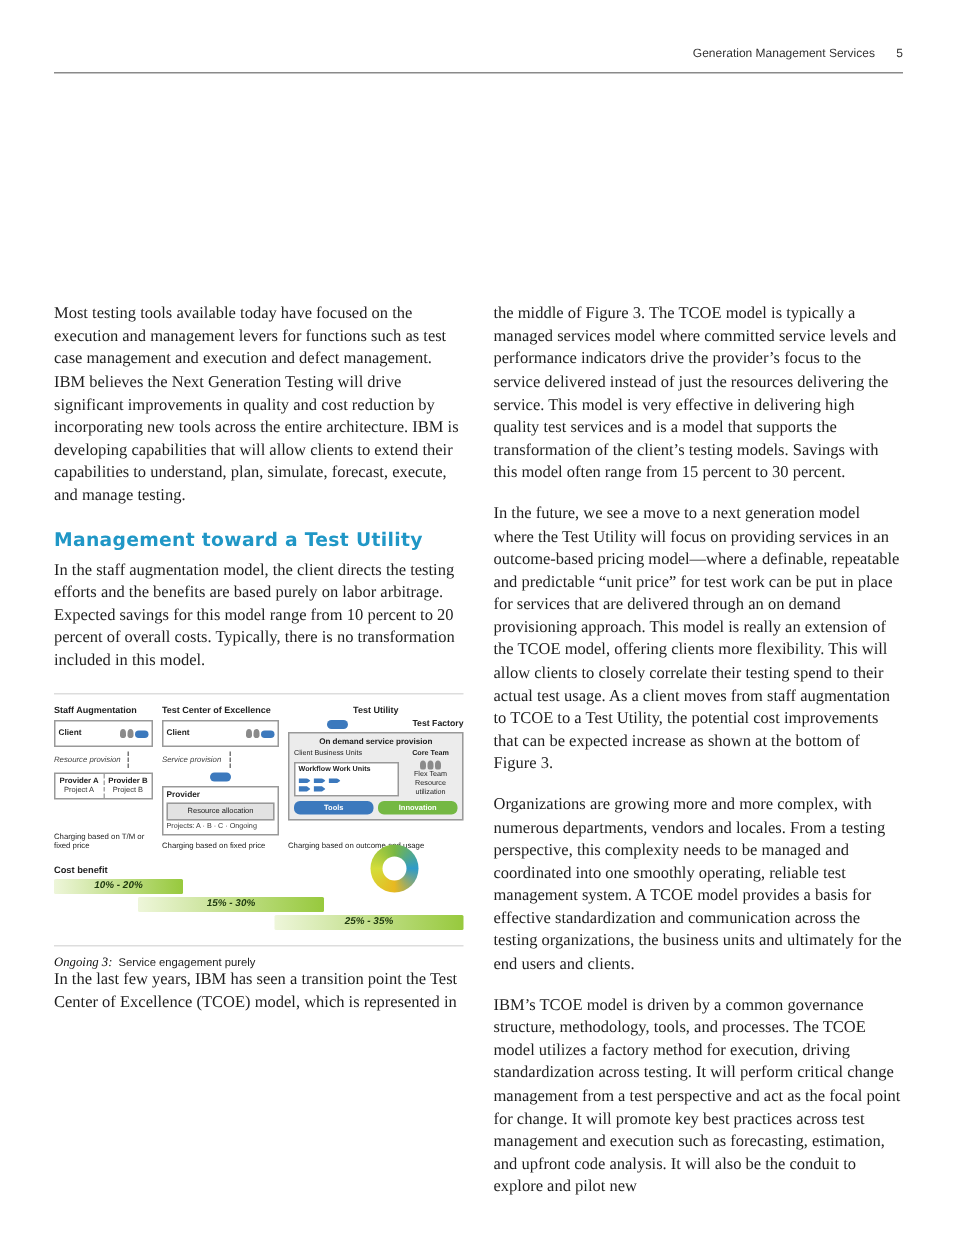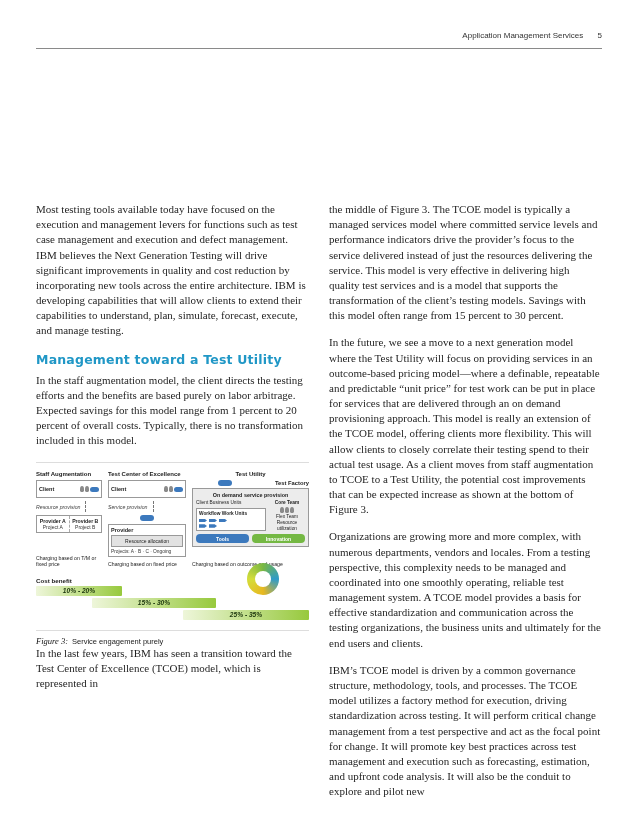--- a/index.html
+++ b/index.html
@@ -81,31 +81,31 @@
   figcaption{margin-top:5px;display:flex;align-items:baseline;gap:4px;}
   .figlabel{font-family:"Liberation Serif",serif;font-style:italic;font-size:8.5px;color:#111;}
   .figtext{font-family:"Liberation Sans",sans-serif;font-size:7.5px;color:#222;}
 </style>
 </head>
 <body>
 
 <div class="page">
 
   <header class="hdr">
-    <span class="hdr-title">Application Management Services</span>
+    <span class="hdr-title">Generation Management Services</span>
     <span class="hdr-page">5</span>
   </header>
   <div class="rule"></div>
 
   <main class="cols">
 
     <section class="col">
       <p>Most testing tools available today have focused on the execution and management levers for functions such as test case management and execution and defect management. IBM believes the Next Generation Testing will drive significant improvements in quality and cost reduction by incorporating new tools across the entire architecture. IBM is developing capabilities that will allow clients to extend their capabilities to understand, plan, simulate, forecast, execute, and manage testing.</p>
       <h2>Management toward a Test Utility</h2>
-      <p>In the staff augmentation model, the client directs the testing efforts and the benefits are based purely on labor arbitrage. Expected savings for this model range from 1 percent to 20 percent of overall costs. Typically, there is no transformation included in this model.</p>
+      <p>In the staff augmentation model, the client directs the testing efforts and the benefits are based purely on labor arbitrage. Expected savings for this model range from 10 percent to 20 percent of overall costs. Typically, there is no transformation included in this model.</p>
 
       <figure class="fig" style="margin-left:0;margin-right:0;">
         <div class="fig-body">
           <div class="fig-grid">
 
             <div class="fcol fcol-sa">
               <div class="fcol-title">Staff Augmentation</div>
               <div class="box client-box">
                 <span class="box-label">Client</span>
                 <span class="icons">
@@ -208,26 +208,26 @@
             <div class="bar bar2">
               <span>15% - 30%</span>
             </div>
             <div class="bar bar3">
               <span>25% - 35%</span>
             </div>
           </div>
         </div>
 
         <figcaption>
-          <span class="figlabel">Figure 3:</span>
+          <span class="figlabel">Ongoing 3:</span>
           <span class="figtext">Service engagement purely</span>
         </figcaption>
       </figure>
 
-      <p class="after-fig">In the last few years, IBM has seen a transition toward the Test Center of Excellence (TCOE) model, which is represented in</p>
+      <p class="after-fig">In the last few years, IBM has seen a transition point the Test Center of Excellence (TCOE) model, which is represented in</p>
     </section>
 
     <section class="col">
       <p>the middle of Figure 3. The TCOE model is typically a managed services model where committed service levels and performance indicators drive the provider’s focus to the service delivered instead of just the resources delivering the service. This model is very effective in delivering high quality test services and is a model that supports the transformation of the client’s testing models. Savings with this model often range from 15 percent to 30 percent.</p>
       <p>In the future, we see a move to a next generation model where the Test Utility will focus on providing services in an outcome-based pricing model—where a definable, repeatable and predictable “unit price” for test work can be put in place for services that are delivered through an on demand provisioning approach. This model is really an extension of the TCOE model, offering clients more flexibility. This will allow clients to closely correlate their testing spend to their actual test usage. As a client moves from staff augmentation to TCOE to a Test Utility, the potential cost improvements that can be expected increase as shown at the bottom of Figure 3.</p>
       <p>Organizations are growing more and more complex, with numerous departments, vendors and locales. From a testing perspective, this complexity needs to be managed and coordinated into one smoothly operating, reliable test management system. A TCOE model provides a basis for effective standardization and communication across the testing organizations, the business units and ultimately for the end users and clients.</p>
       <p>IBM’s TCOE model is driven by a common governance structure, methodology, tools, and processes. The TCOE model utilizes a factory method for execution, driving standardization across testing. It will perform critical change management from a test perspective and act as the focal point for change. It will promote key best practices across test management and execution such as forecasting, estimation, and upfront code analysis. It will also be the conduit to explore and pilot new</p>
     </section>
 
   </main>

